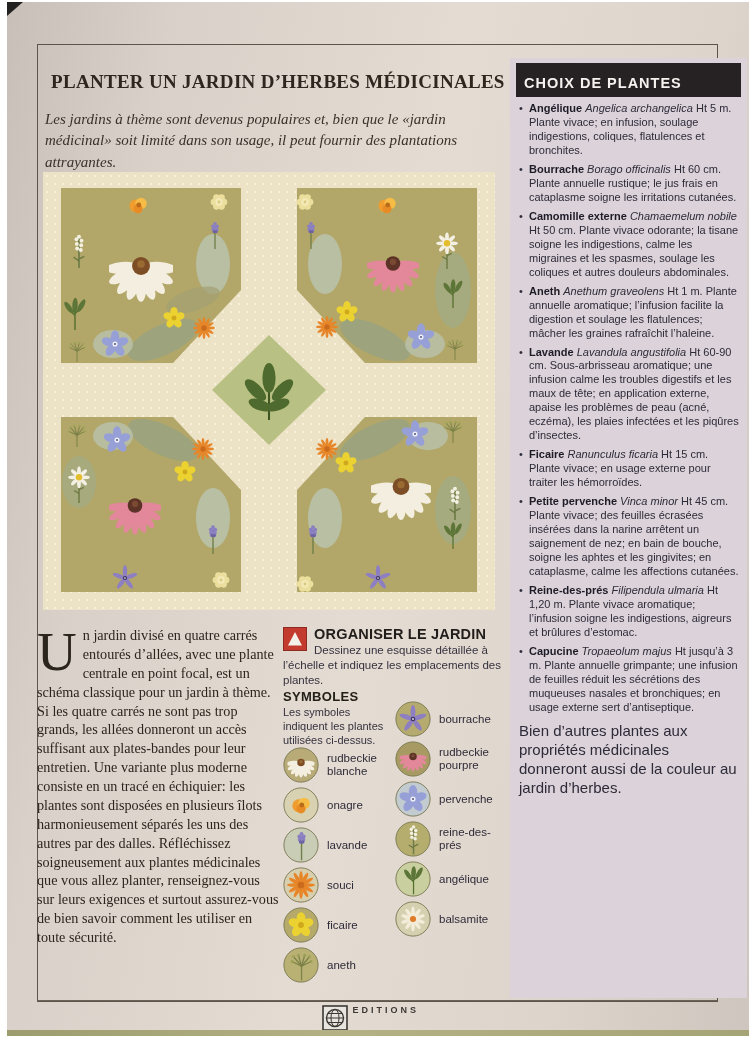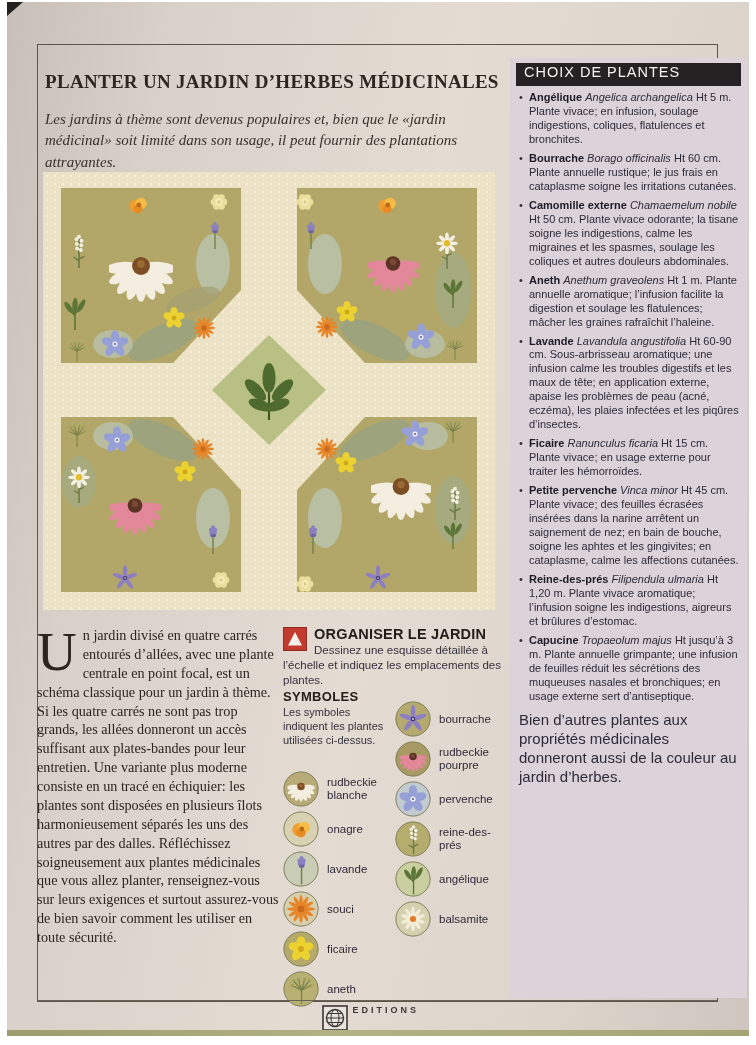--- a/index.html
+++ b/index.html
@@ -8,21 +8,21 @@
   
   .photo{position:absolute;left:7px;top:2px;width:742px;height:1034px;
          background:linear-gradient(100deg,#c7bfb8 0%,#d9d0c9 18%,#e4dbd3 50%,#ddd4cc 78%,#cec5be 100%);}
   .corner-dark{position:absolute;left:0;top:0;width:0;height:0;
          border-left:16px solid #242220;border-bottom:14px solid transparent;}
   .photo-bottom-strip{position:absolute;left:0;bottom:0;width:100%;height:6px;
          background:linear-gradient(90deg,#9c9c6e,#b4b285 45%,#a5a476);}
   .card-frame{position:absolute;left:30px;top:42px;width:679px;height:956px;
          border:1px solid #5d544b;pointer-events:none;}
   
-  .title{position:absolute;left:38px;top:56px;width:462px;
+  .title{position:absolute;left:44px;top:56px;width:462px;
          font-family:"Liberation Serif",serif;font-weight:bold;font-size:19px;
          letter-spacing:.3px;color:#2e261f;}
   .intro{position:absolute;left:38px;top:92px;width:448px;
          font-family:"Liberation Serif",serif;font-style:italic;font-size:15px;
          line-height:1.42;color:#3a322a;}
   
   .garden{position:absolute;left:36px;top:170px;width:452px;height:438px;
           background-color:#ece2c6;
           background-image:radial-gradient(circle,#f8f0da 1px,rgba(0,0,0,0) 1.4px);
           background-size:8px 8px;}
@@ -35,30 +35,30 @@
            line-height:.82;padding:3px 6px 0 0;color:#2c251e;}
   
   .org{position:absolute;left:276px;top:624px;width:226px;}
   .org-icon-box{float:left;width:24px;height:24px;margin:1px 7px 2px 0;}
   .org h4{margin:0;font-size:14.5px;letter-spacing:.2px;color:#201d1a;}
   .org-text{margin:1px 0 0;font-size:11.5px;line-height:1.32;color:#35323e;}
   .sym-head{position:absolute;left:276px;top:687px;width:112px;}
   .sym-head h5{margin:0;font-size:13px;letter-spacing:.3px;color:#232019;}
   .sym-caption{margin:2px 0 0;font-size:11px;line-height:1.25;color:#35323e;}
   .legend-col{position:absolute;width:118px;}
-  .legend-left{left:276px;top:767px;}
+  .legend-left{left:276px;top:743px;}
   .legend-right{left:388px;top:697px;}
   .leg-item{display:flex;align-items:center;gap:8px;height:40px;}
   .leg-item svg{flex:0 0 36px;width:36px;height:36px;}
   .leg-label{font-size:11.5px;line-height:1.1;color:#2e2b38;}
   
   .sidebar{position:absolute;left:503px;top:56px;width:237px;height:940px;
            background:#dbd2da;box-sizing:border-box;padding:5px 0 0 0;}
-  .sidebar-bar{margin:0 6px;background:#262123;color:#f5f2ef;font-weight:normal;
-           font-size:14.5px;letter-spacing:1px;padding:1px 8px 6px;}
+  .sidebar-bar{margin:0 6px;background:#262123;color:#f5f2ef;font-weight:bold;
+           font-size:14.5px;letter-spacing:1px;padding:12px 8px 6px;}
   .sb-item{margin:5px 8px 0 9px;padding-left:10px;position:relative;
            font-size:11px;line-height:1.27;color:#2d2b38;}
   .sb-item::before{content:"\2022";position:absolute;left:0;top:0;color:#2d2b38;}
   .sb-item b{color:#1d1b26;}
   .sb-footer{margin:6px 8px 0 9px;font-size:15px;line-height:1.28;color:#2d2b38;}
   
   .bottom-rule{position:absolute;left:30px;top:998px;width:680px;
                border-top:1px solid #6b6258;}
   .logo{position:absolute;left:0;top:1003px;width:756px;display:flex;
         justify-content:center;align-items:flex-start;gap:5px;}

